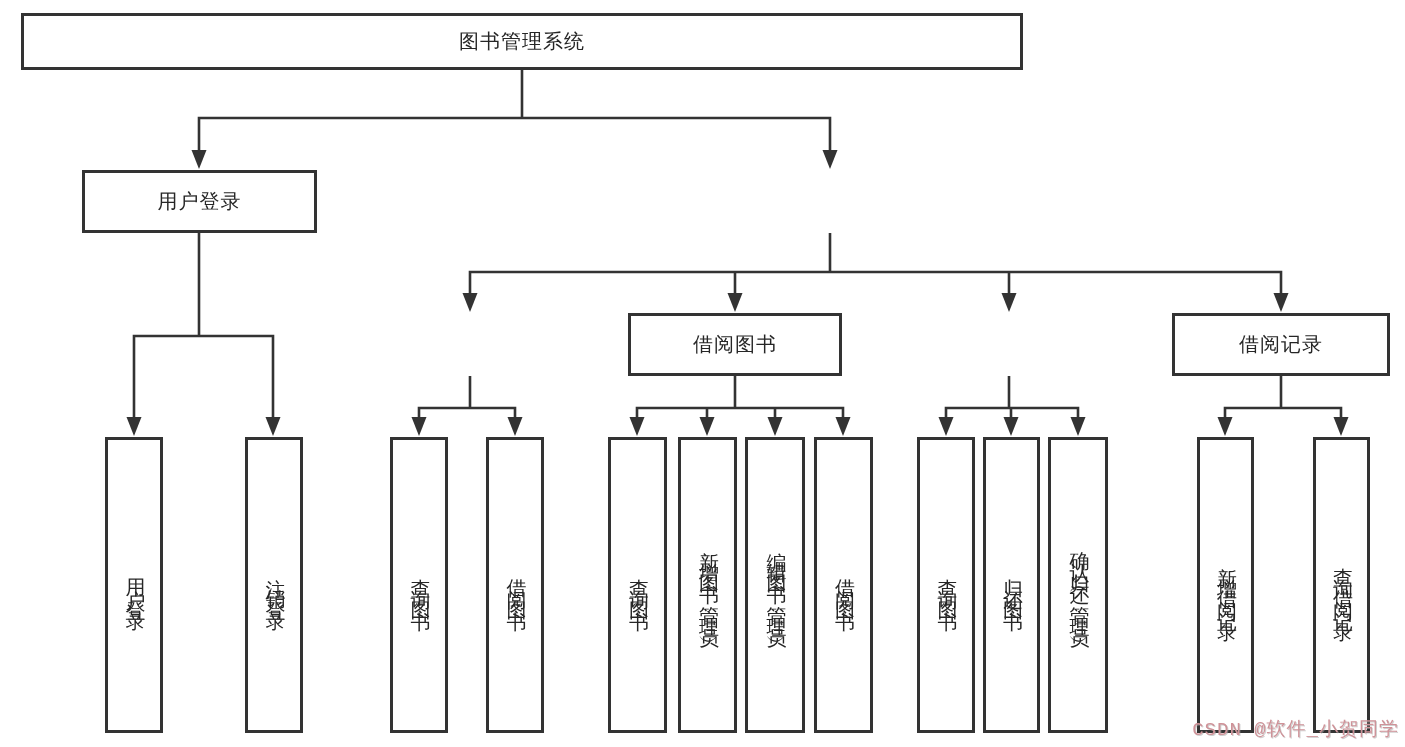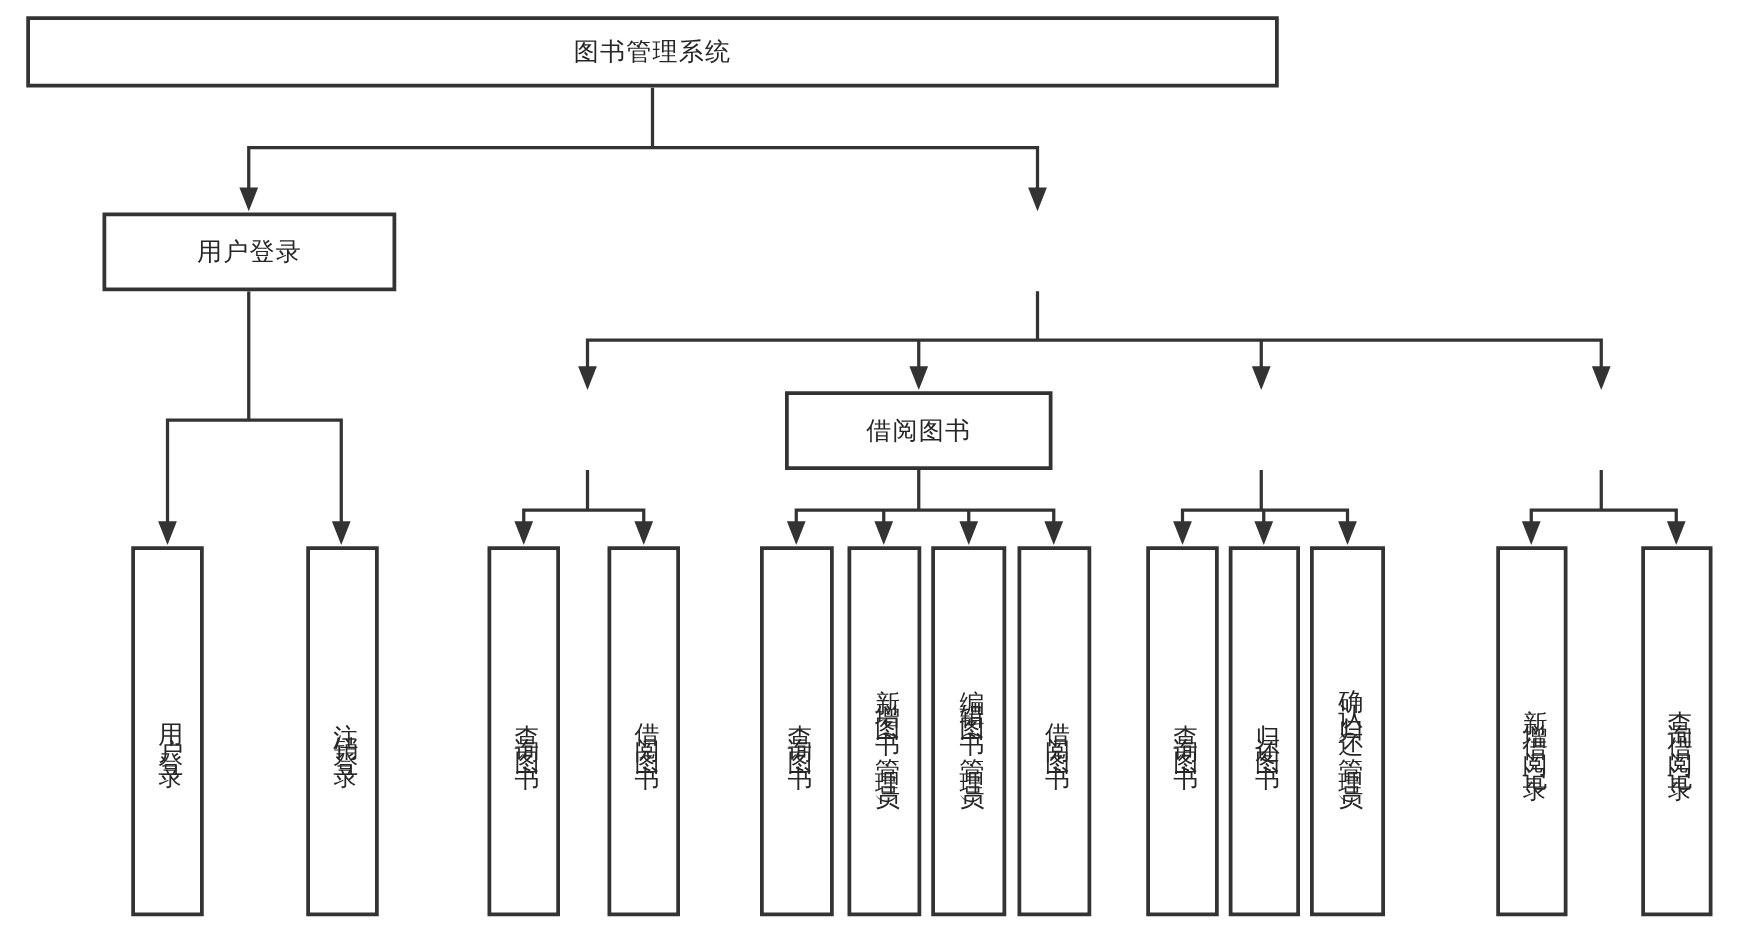--- a/index.html
+++ b/index.html
@@ -112,20 +112,23 @@
     <span>图书管理系统</span>
   </div>
 
   <div class="node" style="left:82px;top:170px;width:235px;height:63px">
     <span>用户登录</span>
   </div>
 
   <div class="node" style="left:628px;top:313px;width:214px;height:63px">
     <span>借阅图书</span>
   </div>
+  <div class="node" style="left:1172px;top:313px;width:218px;height:63px">
+    <span>借阅记录</span>
+  </div>
 
   <div class="node leaf" style="left:105px;top:437px;width:58px;height:296px">
     <span>用户登录</span>
   </div>
   <div class="node leaf" style="left:245px;top:437px;width:58px;height:296px">
     <span>注销登录</span>
   </div>
 
   <div class="node leaf" style="left:390px;top:437px;width:58px;height:296px">
     <span>查询图书</span>
@@ -157,14 +160,15 @@
     <span>确认归还（管理员）</span>
   </div>
 
   <div class="node leaf" style="left:1197px;top:437px;width:57px;height:296px">
     <span>新增借阅记录</span>
   </div>
   <div class="node leaf" style="left:1313px;top:437px;width:57px;height:296px">
     <span>查询借阅记录</span>
   </div>
 
+  <div class="watermark">CSDN @软件_小贺同学</div>
 
 </div>
 
 </body></html>

